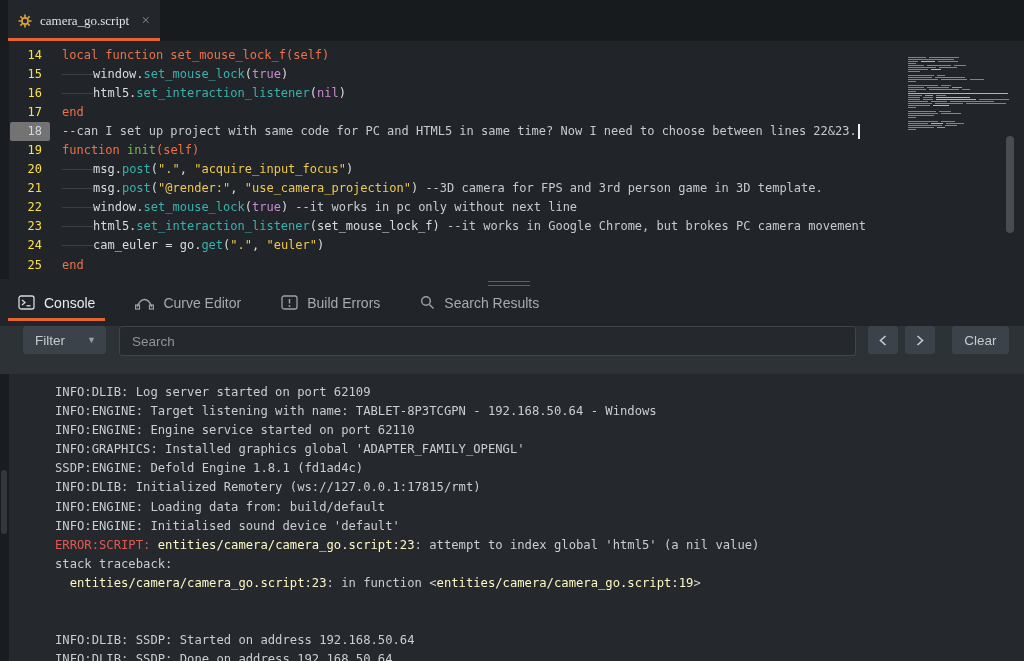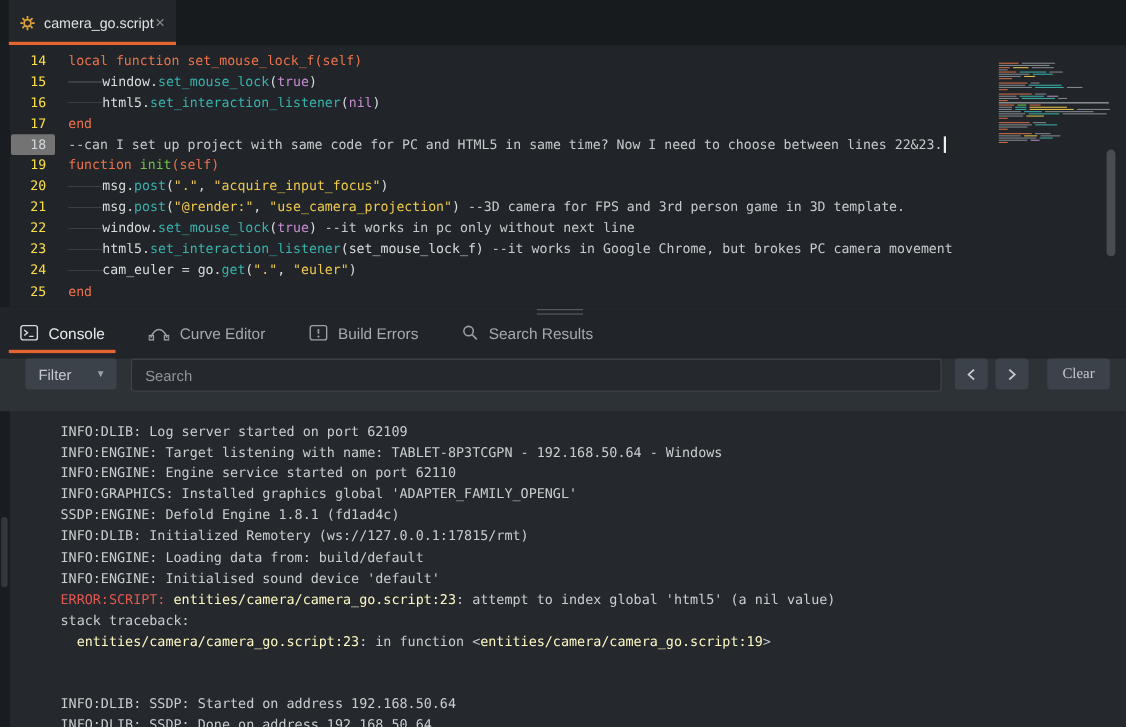--- a/index.html
+++ b/index.html
@@ -1,21 +1,21 @@
 <!DOCTYPE html>
 <html><head>
 <meta charset="utf-8">
 <style>
   html,body{margin:0;padding:0;background:#141619;}
   *{box-sizing:border-box;}
   .app{position:relative;width:1024px;height:661px;background:#181b1e;overflow:hidden;
        font-family:"Liberation Sans",sans-serif;}
 
   
-  .tabbar{position:absolute;top:0;left:0;width:100%;height:41px;background:#181b1e;}
+  .tabbar{position:absolute;top:0;left:0;width:100%;height:41px;background:#181b1e;font-family:Liberation Serif, serif;}
   .tab{position:absolute;left:8px;top:0;height:41px;width:152px;background:#23272b;
        display:flex;align-items:center;padding:0 10px;}
   .tab-underline{position:absolute;left:0;bottom:0;width:100%;height:3px;background:#e4652f;}
   .tab-title{color:#dde1e3;font-size:13px;margin-left:8px;white-space:nowrap;}
   .tab-close{margin-left:auto;color:#858c92;font-size:15px;line-height:1;cursor:default;}
 
   
   .editor{position:absolute;top:41px;left:0;width:1024px;height:238px;background:#212529;}
   .edge-strip{position:absolute;left:0;top:0;width:9px;height:100%;background:#191c20;}
   .code{position:absolute;top:4.5px;left:0;right:0;font-family:"DejaVu Sans Mono",monospace;
@@ -54,21 +54,21 @@
               font-size:13.5px;display:flex;align-items:center;padding:0 10px 0 12px;}
   .filter-caret{margin-left:auto;color:#99a1a7;font-size:9px;}
   .search-input{flex:1;margin-left:13px;height:30px;background:#25282c;border:1px solid #3f454b;
                 border-radius:3px;color:#ced3d6;font-size:13.5px;padding:0 12px;outline:none;
                 font-family:"Liberation Sans",sans-serif;}
   .search-input::placeholder{color:#8e969c;}
   .nav-btn{flex:none;width:30px;height:28px;background:#3c4249;border-radius:3px;
            display:flex;align-items:center;justify-content:center;}
   .nav-prev{margin-left:12px;} .nav-next{margin-left:7px;}
   .clear-btn{flex:none;margin-left:17px;width:57px;height:28px;background:#3c4249;border-radius:3px;
-             color:#c6cbce;font-size:13.5px;display:flex;align-items:center;justify-content:center;font-family:Liberation Serif, serif;}
+             color:#c6cbce;font-size:13.5px;display:flex;align-items:center;justify-content:center;}
 
   .output{position:absolute;top:95px;left:0;width:100%;height:287px;background:#25282c;
           font-family:"DejaVu Sans Mono",monospace;font-size:12.2px;line-height:19.1px;
           padding:9px 0 0 55px;overflow:hidden;}
   .out-strip{position:absolute;left:0;top:95px;width:9px;height:287px;background:#191c20;}
   .out-thumb{position:absolute;left:1px;top:191px;width:6px;height:64px;background:#31373d;border-radius:3px;}
   .cline{height:19.1px;white-space:pre;}
   .sg-i{color:#c9ced1}.sg-e{color:#e05a52}
   .sg-l{color:#fef9c3;text-underline-offset:3px;cursor:pointer;}
 </style>

